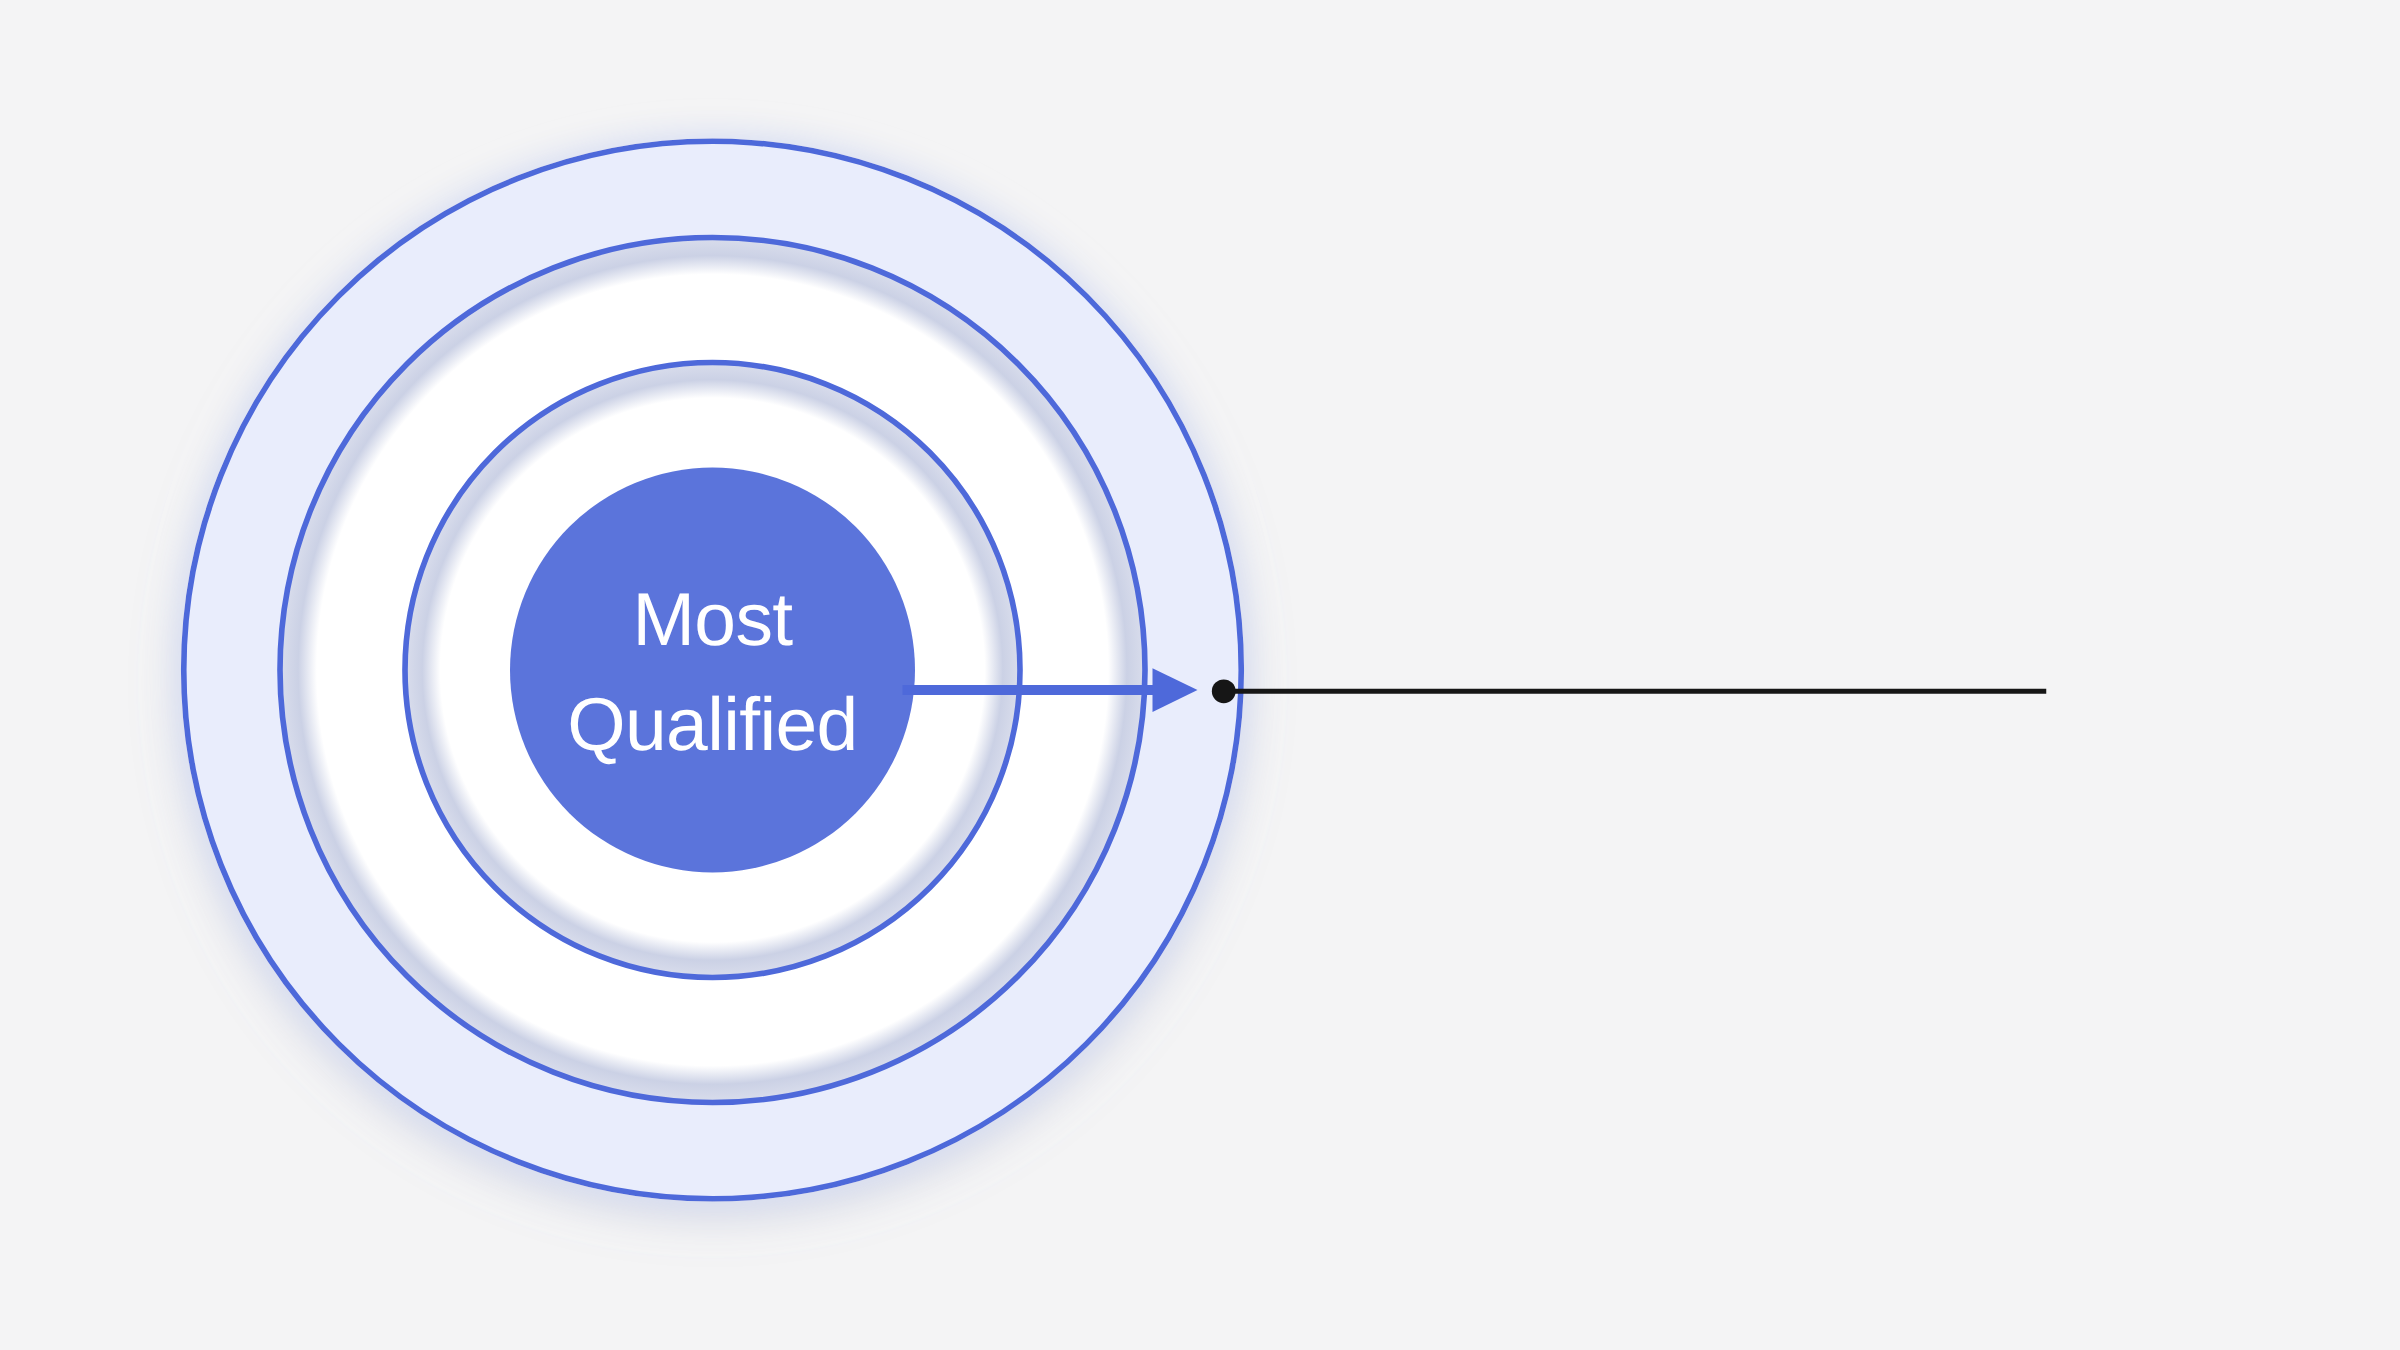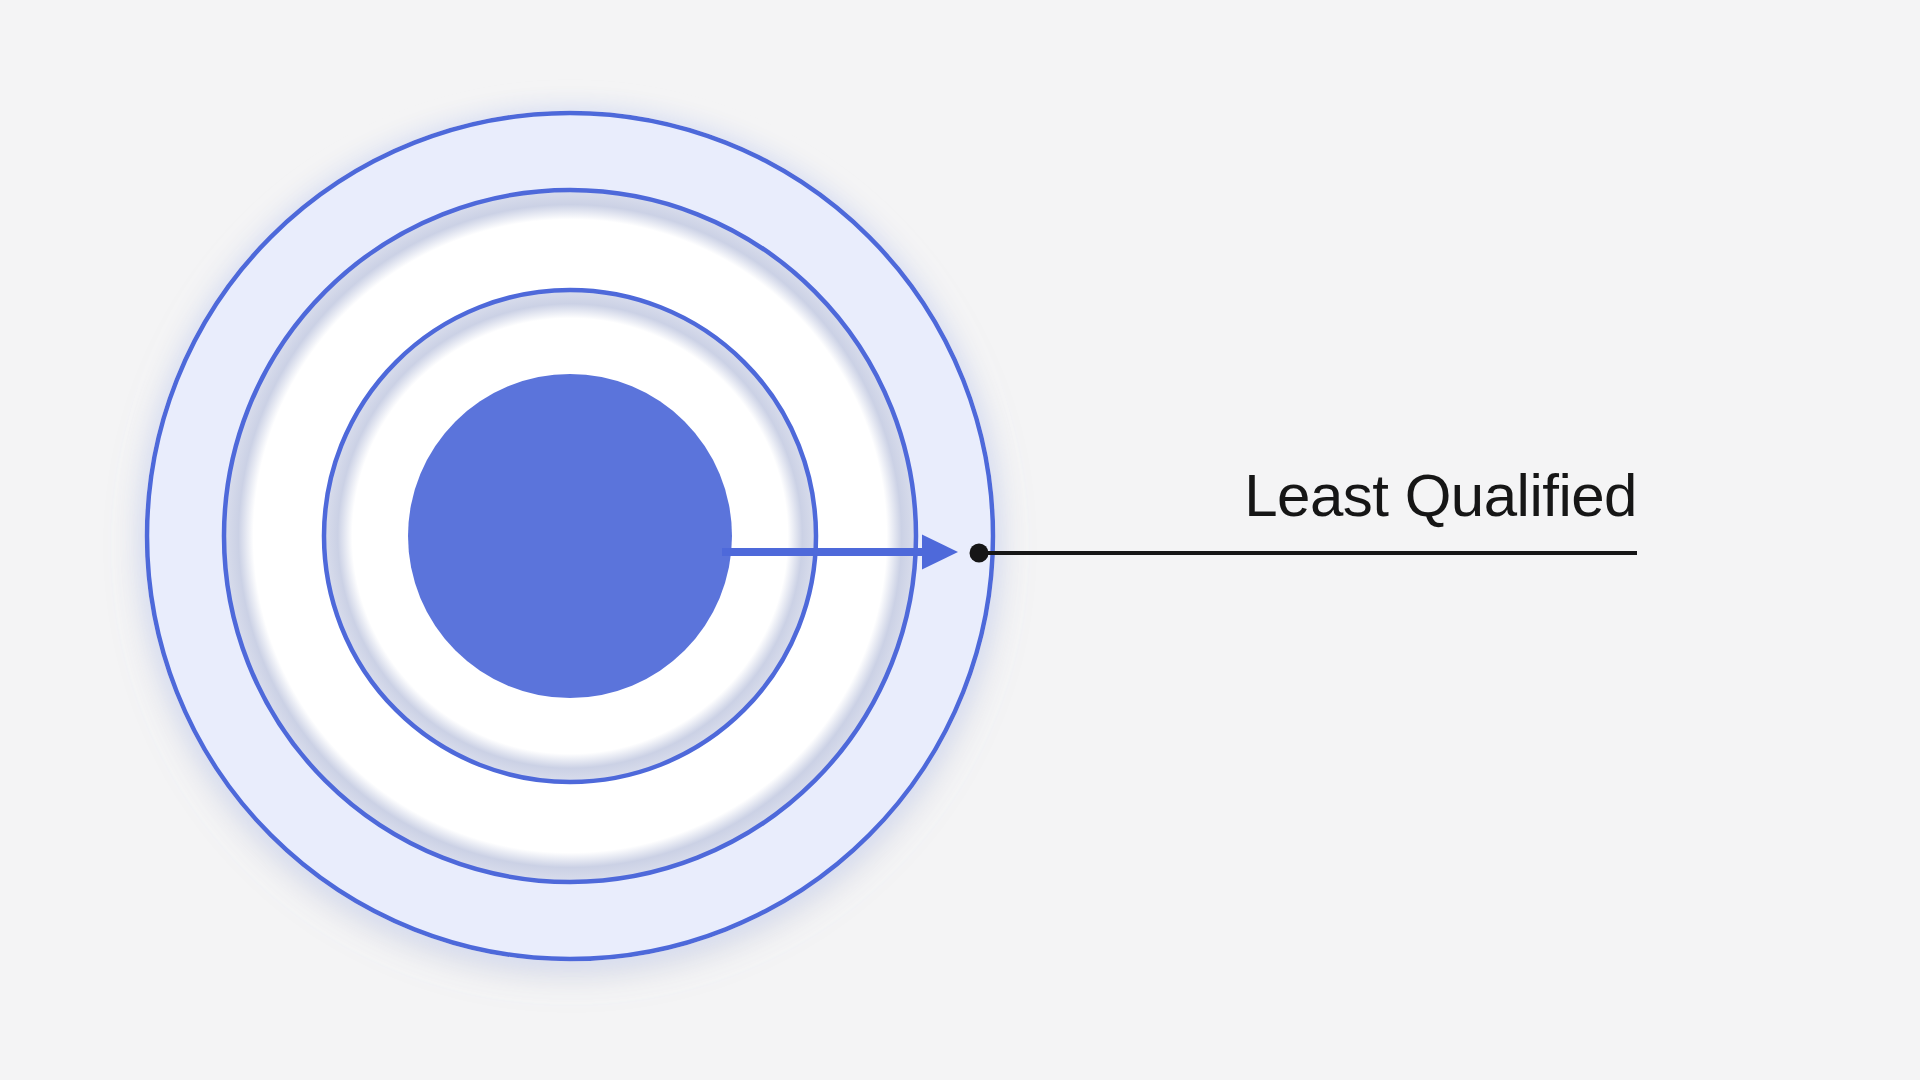--- a/index.html
+++ b/index.html
@@ -87,16 +87,16 @@
 
     <circle cx="570" cy="536" r="162" fill="#5B74DB"></circle>
 
     <line x1="722" y1="552" x2="926" y2="552" stroke="#4E69DA" stroke-width="8"></line>
     <polygon points="922,534.5 958,552 922,569.5" fill="#4E69DA"></polygon>
 
     <line x1="982" y1="553" x2="1637" y2="553" stroke="#161616" stroke-width="4"></line>
     <circle cx="979" cy="553" r="9.5" fill="#161616"></circle>
   </svg>
 
+  <div class="label center-label">Most Qualified</div>
 
-  <div class="label outer-label">Least Qualified</div>
 
 </div>
 
 </body></html>

